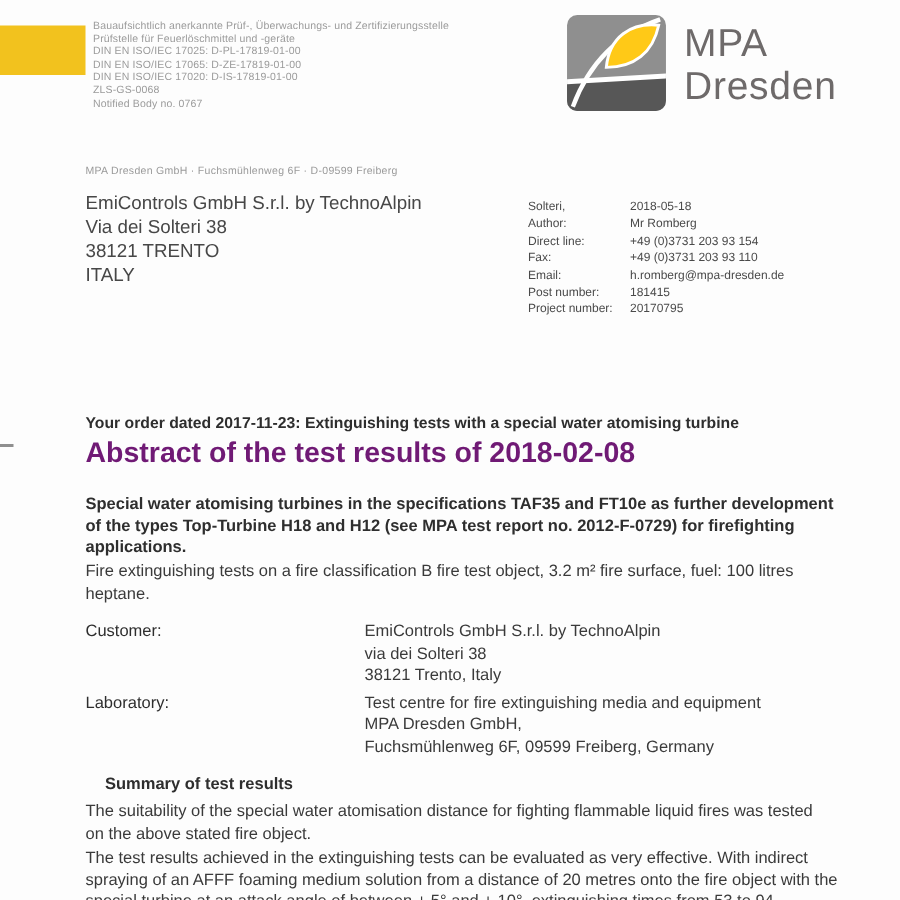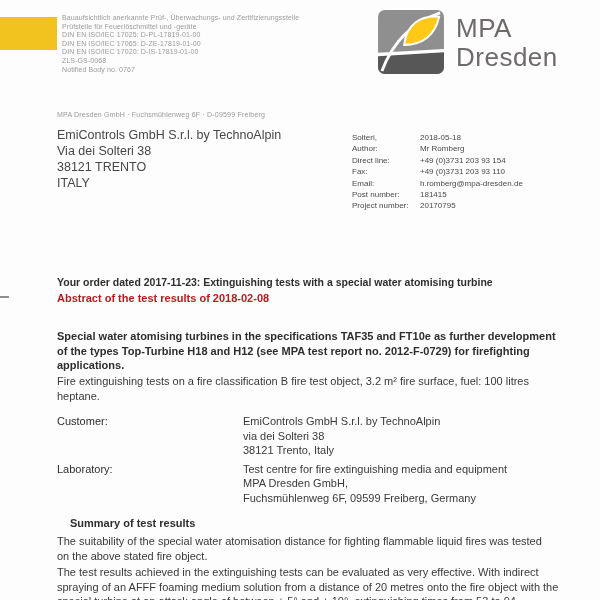--- a/index.html
+++ b/index.html
@@ -26,21 +26,21 @@
   .recipient { position: absolute; left: 57px; top: 127px; font-size: 12.5px; line-height: 16px; color: #474747; }
 
   
   .info-block { position: absolute; left: 352px; top: 132px; font-size: 8px; line-height: 11.4px; color: #4a4a4a; width: 230px; }
   .info-row { display: flex; }
   .info-label { width: 68px; flex: 0 0 68px; }
   .info-note { font-weight: bold; color: #3f3f3f; }
 
   
   .subject { position: absolute; left: 57px; top: 256px; font-size: 10.5px; font-weight: bold; color: #2e2e2e; white-space: nowrap; margin-top: 20px; }
-  .doc-title { position: absolute; left: 57px; top: 292px; font-size: 11px; font-weight: bold; color: #b91c1c; }
+  .doc-title { position: absolute; left: 57px; top: 292px; font-size: 19px; font-weight: bold; color: #701a75; }
   .spec-par { position: absolute; left: 57px; top: 329px; width: 500px; font-size: 11px; line-height: 14.5px; font-weight: bold; color: #2e2e2e; }
   .fire-par { position: absolute; left: 57px; top: 374px; width: 500px; font-size: 11px; line-height: 14.5px; }
 
   .parties { position: absolute; left: 57px; top: 414px; width: 510px; font-size: 11px; line-height: 14.5px; }
   .party-row { display: flex; margin-bottom: 4px; }
   .party-label { width: 186px; flex: 0 0 186px; font-weight: normal; color: #2e2e2e; }
 
   .summary-heading { position: absolute; left: 70px; top: 517px; font-size: 11px; font-weight: bold; color: #2e2e2e; text-align: right; }
   .summary-p1 { position: absolute; left: 57px; top: 534px; width: 500px; font-size: 11px; line-height: 14.5px; }
   .summary-p2 { position: absolute; left: 57px; top: 565px; width: 502px; font-size: 11px; line-height: 14.5px; }

